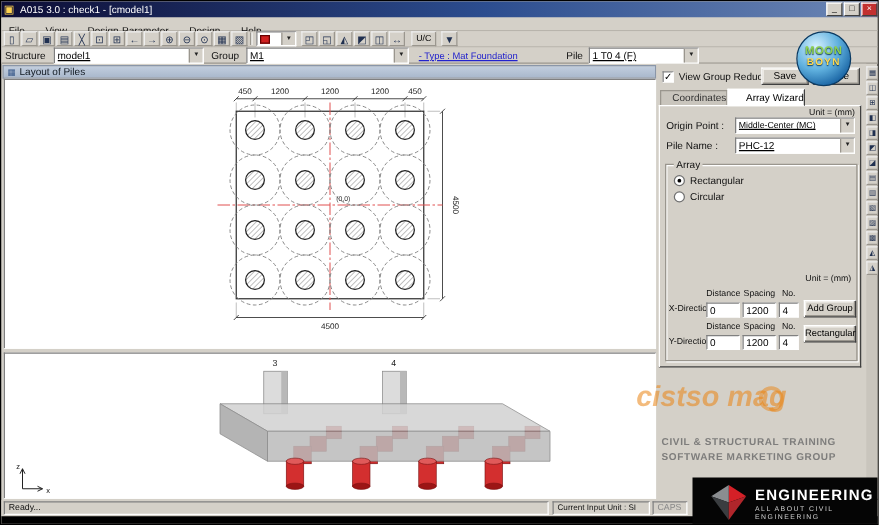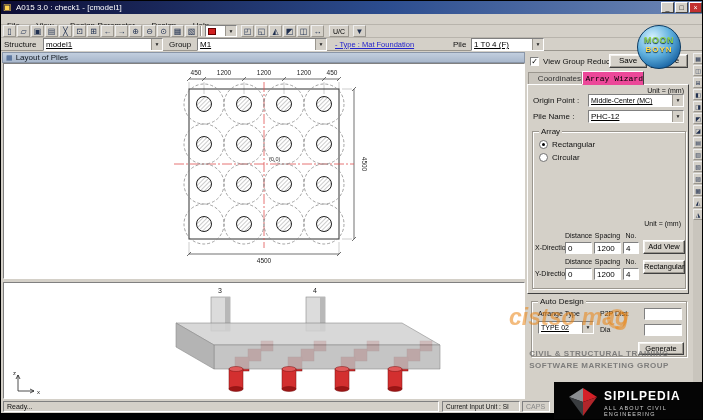--- a/index.html
+++ b/index.html
@@ -52,21 +52,21 @@
   .rlabel { position:absolute; font-size:8px; color:#111; white-space:nowrap; }
   .rsmall { position:absolute; font-size:7px; color:#111; white-space:nowrap; }
   .btn3d { position:absolute; background:#d4d0c8; border:1px solid; border-color:#fff #404040 #404040 #fff;
     box-shadow:inset -1px -1px 0 #9a968e, inset 1px 1px 0 #f4f2ee; font-size:8px; text-align:center; cursor:pointer; color:#000;}
   .checkbox { position:absolute; width:9px; height:9px; background:#fff; border:1px solid;
     border-color:#808080 #fff #fff #808080; font-size:8px; line-height:8px; text-align:center; color:#000; cursor:pointer;}
   .radio { position:absolute; width:9px; height:9px; background:#fff; border:1px solid #707070; border-radius:50%; cursor:pointer;}
   .radio.sel::after { content:""; position:absolute; left:2px; top:2px; width:3px; height:3px; background:#000; border-radius:50%;}
   .tab { position:absolute; font-size:8px; text-align:right; cursor:pointer; }
   .tab.inactive { background:#c9c5bd; border:1px solid #9a968e; border-bottom:none; line-height:12px; color:#333;}
-  .tab.active { background:#ec4899; border:1px solid; border-color:#fff #404040 transparent #fff; line-height:13px; z-index:3; color:#000;font-family:Liberation Mono, monospace;}
+  .tab.active { background:#ffffff; border:1px solid; border-color:#fff #404040 transparent #fff; line-height:13px; z-index:3; color:#000;}
   .tabpage { position:absolute; background:#d4d0c8; border:1px solid; border-color:#fff #404040 #404040 #fff; z-index:2;}
   .groupbox { position:absolute; border:1px solid #9a968e; box-shadow:1px 1px 0 #fff, inset 1px 1px 0 #fff; }
   .grouplabel { position:absolute; top:-5px; left:6px; background:#d4d0c8; font-size:8px; line-height:9px; padding:0 2px; color:#111;}
   .field { position:absolute; background:#fff; border:1px solid; border-color:#808080 #fff #fff #808080;
     font-size:8px; padding:0 2px; color:#000; height:12px; }
   input.field { outline:none; }
 
   
   .vtoolbar { position:absolute; left:692px; top:52px; width:10px; height:346px; background:#c9c5bd; }
   .vbtn { position:absolute; left:0; width:10px; height:11px; font-size:6px; line-height:11px; text-align:center; color:#203050;
@@ -158,21 +158,21 @@
       <span class="val">model1</span>
       <span class="cbtn">▼</span>
     </span>
     <span class="clabel" style="left:168px">Group</span>
     <span class="combo" style="left:196px; width:130px">
       <span class="val">M1</span>
       <span class="cbtn">▼</span>
     </span>
     <span class="clabel bluelink" style="left:334px; font-size:7.5px">- Type : Mat  Foundation</span>
     <span class="clabel" style="left:452px">Pile</span>
-    <span class="combo" style="left:470px; width:73px">
+    <span class="combo" style="left:470px; width:88px">
       <span class="val">1 T0 4 (F)</span>
       <span class="cbtn">▼</span>
     </span>
   </div>
 
   <div class="caption">
     <span class="cicon">▦</span><span>Layout of Piles</span>
   </div>
 
   <div class="viewarea" style="left:2px; top:62px; width:522px; height:216px;">
@@ -373,38 +373,25 @@
         <input class="field" style="left: 90px; top: 110px; width: 16px;" value="4">
 
         <span class="rsmall" style="left:32px; top:126px; width:27px; text-align:center">Distance</span>
         <span class="rsmall" style="left:61px; top:126px; width:27px; text-align:center">Spacing</span>
         <span class="rsmall" style="left:90px; top:126px; width:16px; text-align:center">No.</span>
         <span class="rsmall" style="left:2px; top:138px">Y-Direction :</span>
         <input class="field" style="left: 32px; top: 136px; width: 27px;" value="0">
         <input class="field" style="left: 61px; top: 136px; width: 27px;" value="1200">
         <input class="field" style="left: 90px; top: 136px; width: 16px;" value="4">
 
-        <span class="btn3d" style="left:110px; top:108px; width:42px; height:14px; line-height:12px; font-size:7.5px">Add View</span>
+        <span class="btn3d" style="left:110px; top:108px; width:42px; height:14px; line-height:12px; font-size:7.5px">Add Group</span>
         <span class="btn3d" style="left:110px; top:128px; width:42px; height:14px; line-height:12px; font-size:7.5px">Rectangular</span>
       </div>
     </div>
 
-    <div class="groupbox" style="left:6px; top:250px; width:156px; height:56px">
-      <span class="grouplabel">Auto Design</span>
-      <span class="rsmall" style="left:6px; top:8px">Arrange Type</span>
-      <span class="combo" style="left:6px; top:19px; width:56px; height:13px">
-        <span class="val" style="font-size:7px">TYPE 02</span>
-        <span class="cbtn">▼</span>
-      </span>
-      <span class="rsmall" style="left:68px; top:8px">P2P Dist.</span>
-      <input class="field" style="left: 112px; top: 6px; width: 38px;">
-      <span class="rsmall" style="left:68px; top:24px">Dia</span>
-      <input class="field" style="left: 112px; top: 22px; width: 38px;">
-      <span class="btn3d" style="left:106px; top:40px; width:46px; height:13px; line-height:11px; font-size:7.5px">Generate</span>
-    </div>
   </div>
 
   <div class="vtoolbar">
     <span class="vbtn" style="top:0px">▦</span>
     <span class="vbtn" style="top:12px">◫</span>
     <span class="vbtn" style="top:24px">⊞</span>
     <span class="vbtn" style="top:36px">◧</span>
     <span class="vbtn" style="top:48px">◨</span>
     <span class="vbtn" style="top:60px">◩</span>
     <span class="vbtn" style="top:72px">◪</span>
@@ -430,21 +417,21 @@
 
   <div class="bstrip"></div>
 
   <div class="brandbox">
     <svg width="30" height="30" style="position:absolute; left:14px; top:5px">
       <polygon points="15,1 29,10 15,15" fill="#d42027"></polygon>
       <polygon points="15,1 1,10 15,15" fill="#8a8d90"></polygon>
       <polygon points="1,10 15,15 15,29" fill="#3a3d40"></polygon>
       <polygon points="29,10 15,15 15,29" fill="#b0262b"></polygon>
     </svg>
-    <span class="brandname">SIPILPEDIA</span>
+    <span class="brandname">ENGINEERING</span>
     <span class="brandtag">ALL ABOUT CIVIL ENGINEERING</span>
   </div>
 
   <div class="moonlogo">
     <span class="moon1">MOON</span>
     <span class="moon2">BOYN</span>
   </div>
 
 </div>
 

